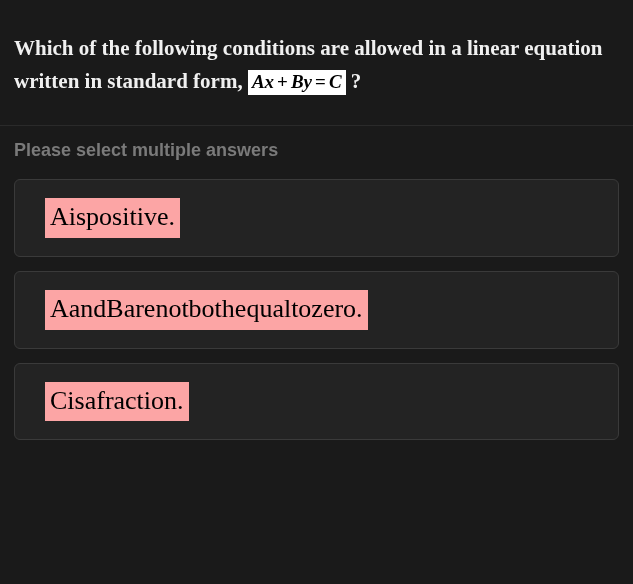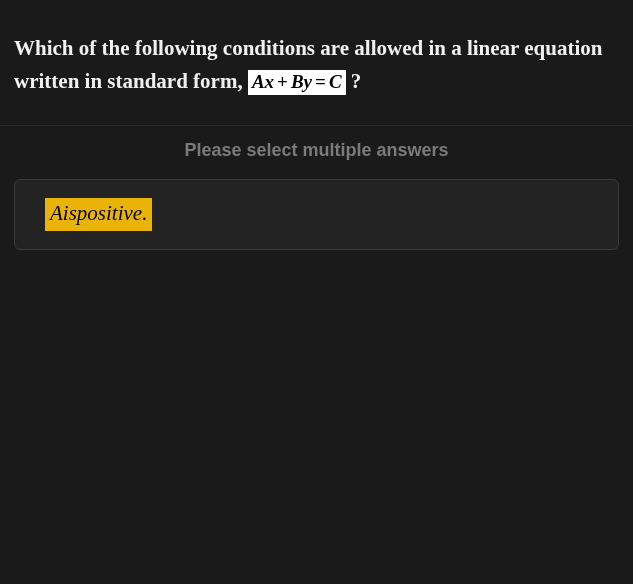--- a/index.html
+++ b/index.html
@@ -38,21 +38,20 @@
     .equation-inline .var {
       font-style: italic;
     }
     .equation-inline .op {
       font-style: normal;
       padding: 0 3px;
     }
     .instruction-bar {
       padding: 14px 14px 18px 14px;
       border-top: 1px solid #2a2a2a;
-      text-align: center;
     }
     .instruction-text {
       font-family: -apple-system, BlinkMacSystemFont, 'Segoe UI', Arial, sans-serif;
       font-size: 18px;
       font-weight: 700;
       color: #7a7a7a;
     }
     .options-container {
       padding: 0 14px;
     }
@@ -60,25 +59,24 @@
       background-color: #232323;
       border: 1px solid #3a3a3a;
       border-radius: 6px;
       padding: 18px 30px;
       margin-bottom: 14px;
       cursor: pointer;
       display: flex;
       align-items: center;
     }
     .math-box {
-      background-color: #eab308;
+      background-color: #fca5a5;
       color: #000000;
       font-family: 'Times New Roman', serif;
-      font-style: italic;
-      font-size: 21px;
+      font-size: 26px;
       padding: 2px 5px 4px 5px;
       display: inline-block;
       line-height: 1.3;
     }
   </style>
 </head>
 <body>
 
 <div class="question-area">
   <p class="question-text">
@@ -88,13 +86,19 @@
 </div>
 
 <div class="instruction-bar">
   <div class="instruction-text">Please select multiple answers</div>
 </div>
 
 <div class="options-container">
   <div class="option-item">
     <span class="math-box">Aispositive.</span>
   </div>
+  <div class="option-item">
+    <span class="math-box">AandBarenotbothequaltozero.</span>
+  </div>
+  <div class="option-item">
+    <span class="math-box">Cisafraction.</span>
+  </div>
 </div>
 
 </body></html>

